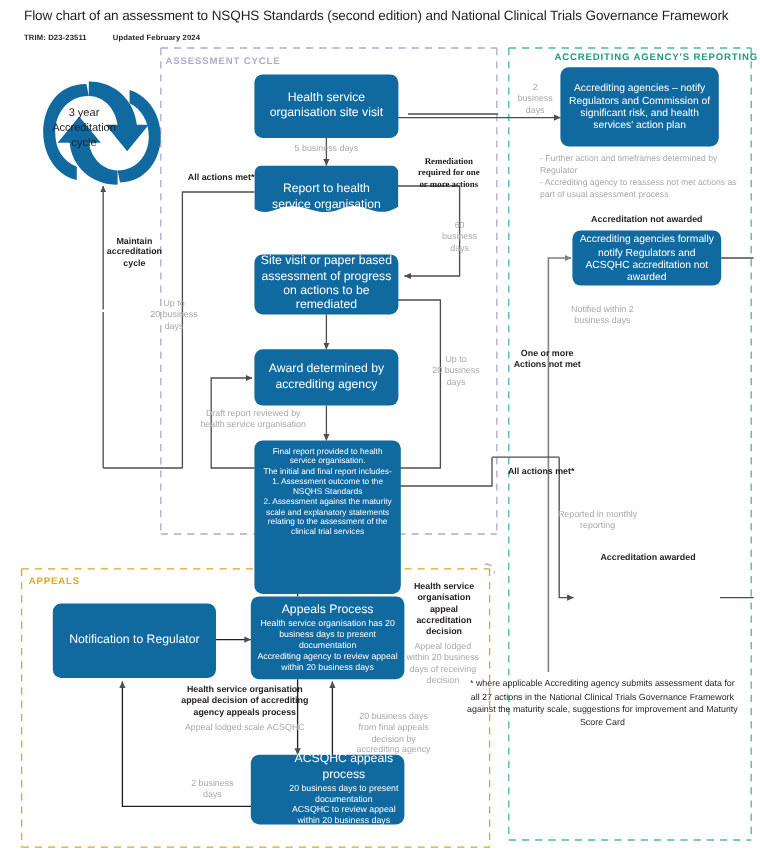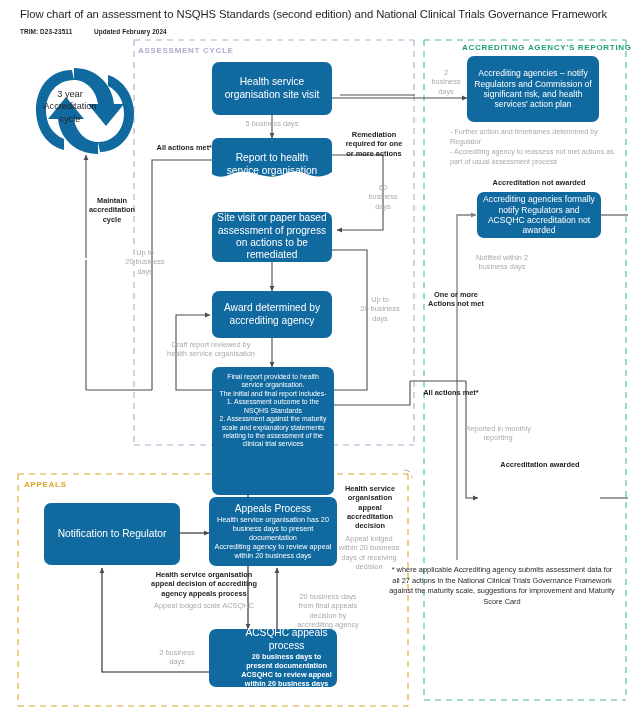--- a/index.html
+++ b/index.html
@@ -256,30 +256,30 @@
     <span class="inner">
       <span class="hd">Appeals Process</span>
       <span style="white-space:pre-line;">Health service organisation has 20 business days to present documentation
 Accrediting agency to review appeal within 20 business days</span>
     </span>
   </div>
 
   <div class="abs box b-sm" style="left:209px;top:629px;width:128px;height:58px;padding-left:27px;">
     <span class="inner">
       <span class="hd">ACSQHC appeals process</span>
-      <span style="white-space:pre-line;font-weight:bold;">20 business days to present documentation
+      <span style="white-space:pre-line;">20 business days to present documentation
 ACSQHC  to review appeal within 20 business days</span>
     </span>
   </div>
 
   <div class="abs lbl lbl-grey" style="left:212px;top:119px;width:120px;">5 business days</div>
 
   <div class="abs lbl lbl-dark" style="left:140px;top:143px;width:72px;text-align:right;">All actions met*</div>
 
-  <div class="abs lbl lbl-dark" style="left:336px;top:130px;width:76px;white-space:pre-line;">Remediation
+  <div class="abs lbl lbl-dark" style="left:336px;top:130px;width:76px;white-space:pre-line;font-family:Liberation Serif, serif;">Remediation
 required for one
 or more actions</div>
 
   <div class="abs lbl lbl-grey" style="left:360px;top:183px;width:46px;white-space:pre-line;">60
 business
 days</div>
 
   <div class="abs lbl lbl-grey" style="left:112px;top:248px;width:66px;white-space:pre-line;">Up to
 20 business
 days</div>

